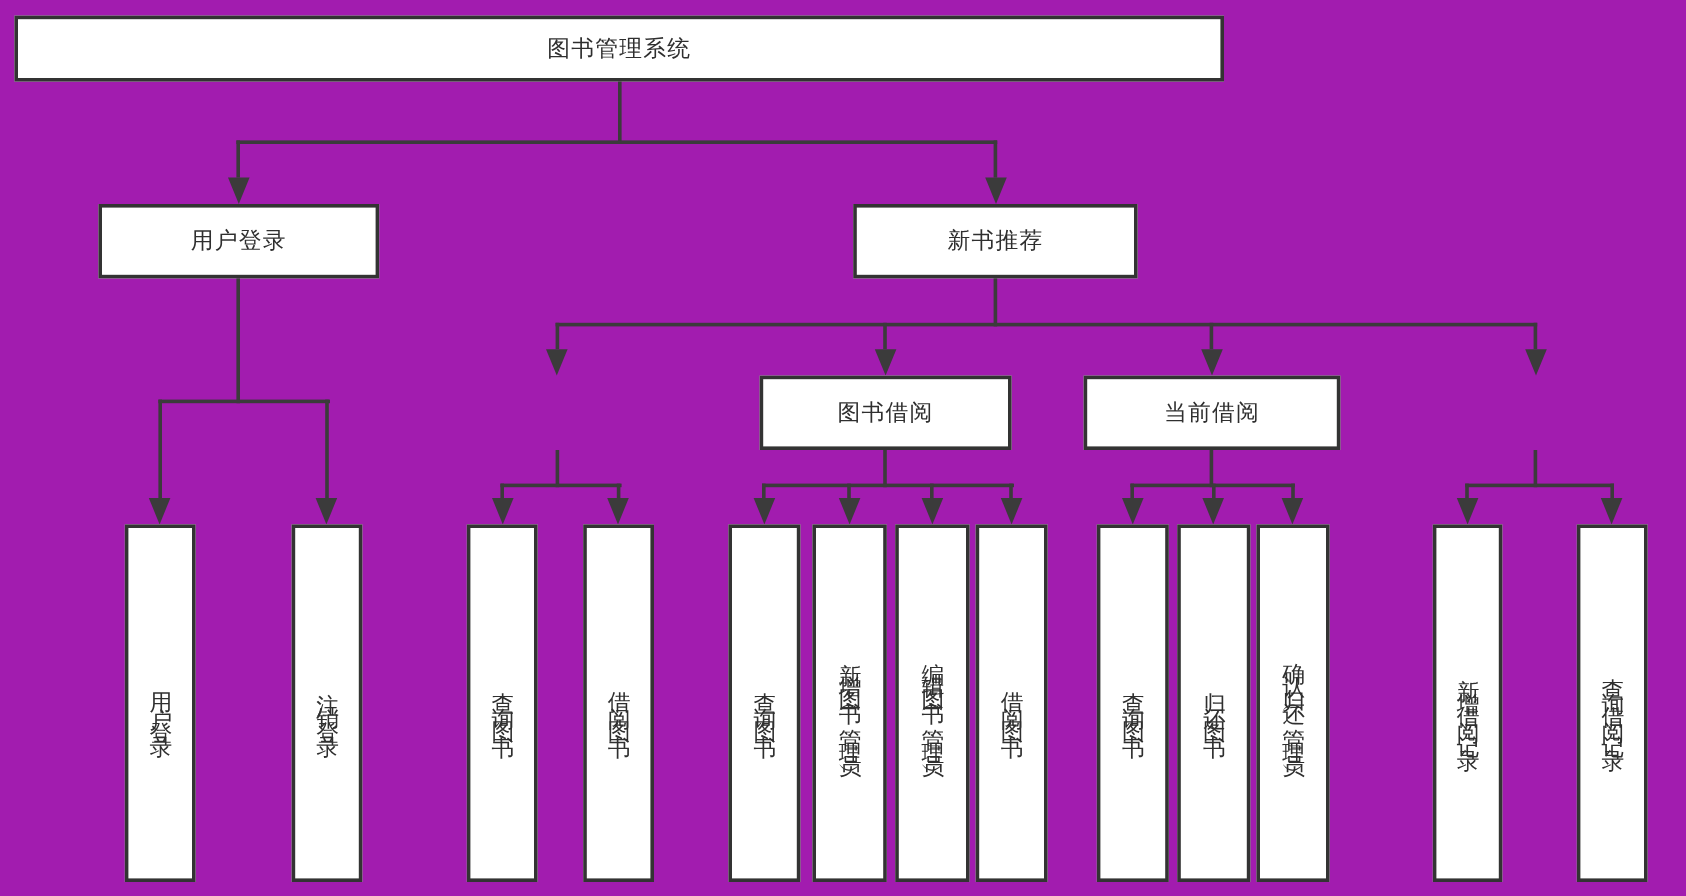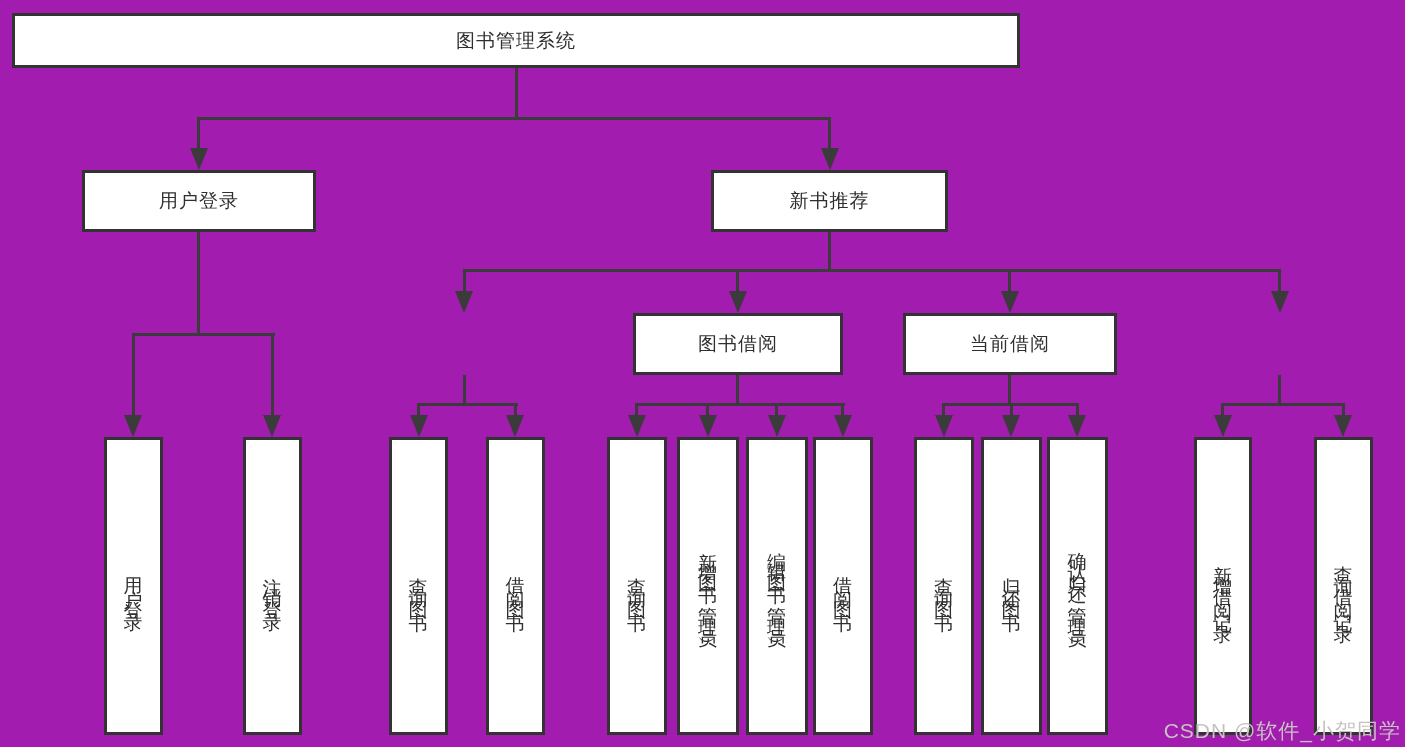--- a/index.html
+++ b/index.html
@@ -160,15 +160,14 @@
     <span>确认归还（管理员）</span>
   </div>
 
   <div class="box leaf lf-11">
     <span>新增借阅记录</span>
   </div>
   <div class="box leaf lf-12">
     <span>查询借阅记录</span>
   </div>
 
-  <div class="watermark">CSDN @软件_小贺同学</div>
 
 </div>
 
 </body></html>

